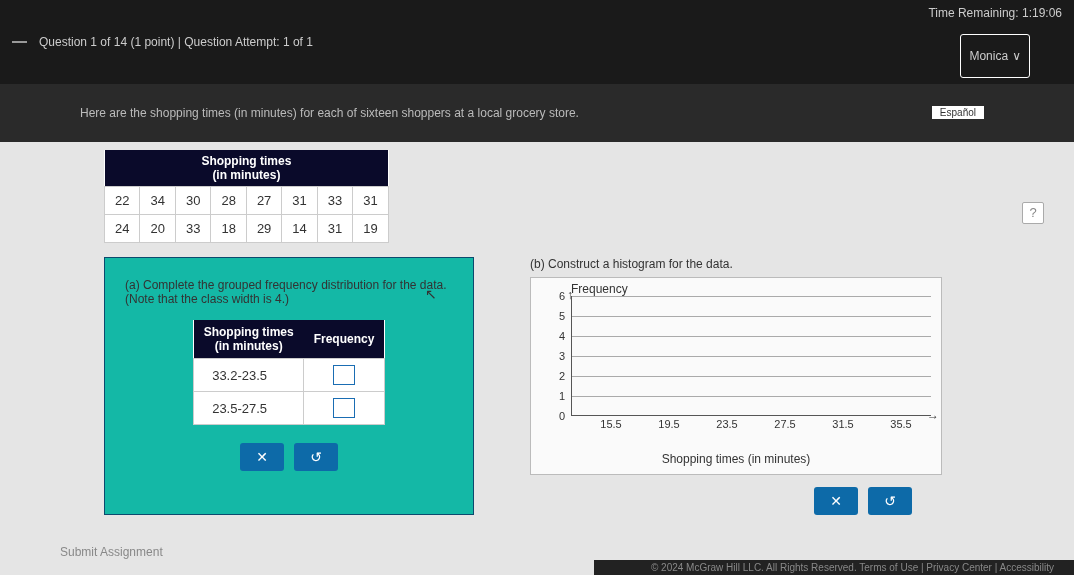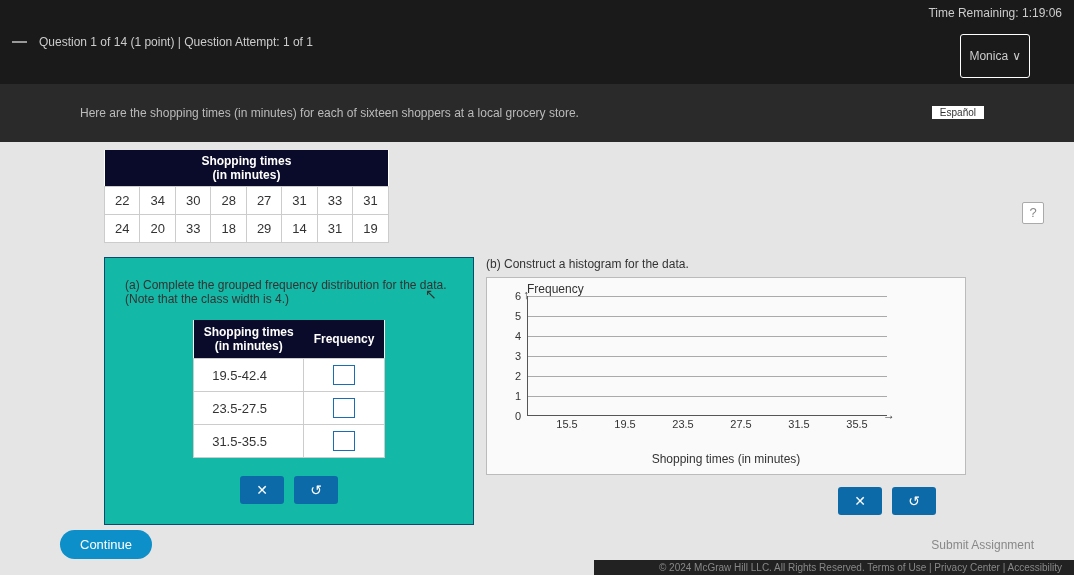--- a/index.html
+++ b/index.html
@@ -83,21 +83,21 @@
   .panels {
     display: flex;
     gap: 12px;
   }
   .panel {
     background: #14b8a6;
     border: 1px solid #0c4a6e;
     padding: 20px;
   }
   .panel-a { width: 370px; }
-  .panel-b { width: 480px; border: none; background: transparent; }
+  .panel-b { width: 412px; border: none; background: transparent; margin-left: 44px; }
   .panel-b-inner {
     border: 1px solid #bbb;
     background: #fafafa;
     padding: 8px 12px;
     margin-top: 6px;
   }
   .freq-table {
     border-collapse: collapse;
     margin: 14px auto 0;
     background: #fff;
@@ -171,21 +171,21 @@
     font-size: 13px;
   }
   .submit-text { color: #888; font-size: 12px; }
   .footer {
     position: absolute;
     bottom: 0;
     right: 0;
     background: #222;
     color: #888;
     font-size: 10px;
-    padding: 2px 12px;
+    padding: 2px 20px;
     width: 480px;
     text-align: right;
   }
   .freq-title { position:absolute; top:-8px; left:28px; font-size:12px;}
   .btn-row-b { justify-content: flex-end; padding-right: 30px; margin-top:12px;}
   .cursor-icon { position:absolute; left:300px; top:8px; font-size:14px; }
 </style>
 </head>
 <body>
 
@@ -252,33 +252,27 @@
       <table class="freq-table">
         <thead>
           <tr>
             <th><span style="white-space:pre-line;">Shopping times
 (in minutes)</span></th>
             <th>Frequency</th>
           </tr>
         </thead>
         <tbody id="freq-rows">
             <tr>
-              <td>19.5-42.4</td>
+              <td>33.2-23.5</td>
               <td>
                 <div class="freq-input"></div>
               </td>
             </tr>
             <tr>
               <td>23.5-27.5</td>
-              <td>
-                <div class="freq-input"></div>
-              </td>
-            </tr>
-            <tr>
-              <td>31.5-35.5</td>
               <td>
                 <div class="freq-input"></div>
               </td>
             </tr>
           </tbody>
       </table>
       <div class="btn-row">
         <button class="icon-btn">✕</button>
         <button class="icon-btn">↺</button>
       </div>
@@ -324,17 +318,16 @@
       </div>
       <div class="btn-row btn-row-b">
         <button class="icon-btn">✕</button>
         <button class="icon-btn">↺</button>
       </div>
     </div>
   </div>
 </div>
 
 <div class="bottom-bar">
-  <button class="continue-btn">Continue</button>
   <span class="submit-text">Submit Assignment</span>
 </div>
 
 <div class="footer">© 2024 McGraw Hill LLC. All Rights Reserved.   Terms of Use  |  Privacy Center  |  Accessibility</div>
 
 </body></html>

